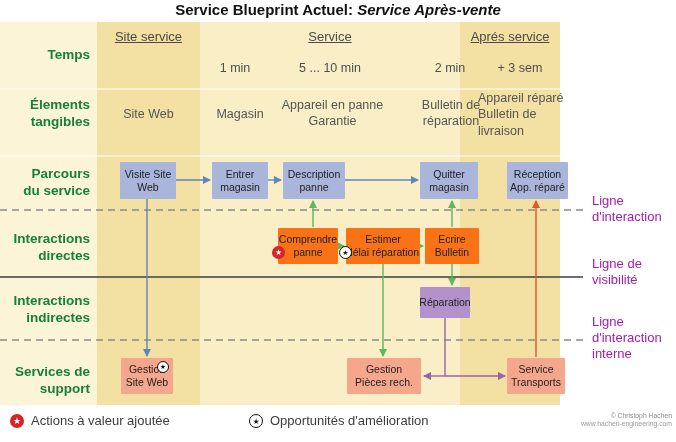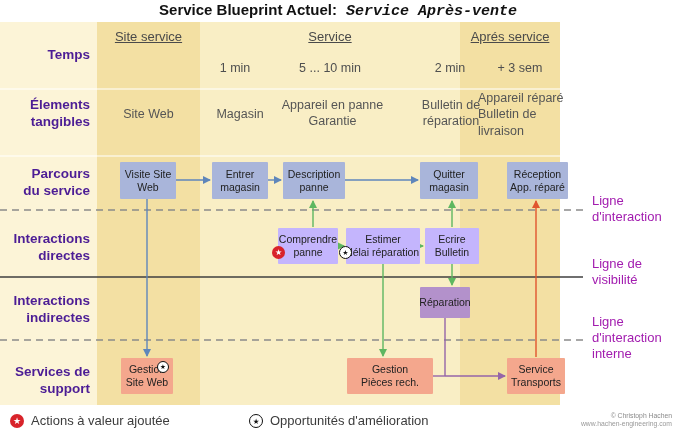--- a/index.html
+++ b/index.html
@@ -2,38 +2,38 @@
 <html><head>
 <meta charset="utf-8">
 <style>
   html,body{margin:0;padding:0;}
   body{width:676px;height:442px;position:relative;background:#fff;
        font-family:"Liberation Sans",sans-serif;overflow:hidden;}
   .abs{position:absolute;}
   .pre{white-space:pre-line;}
   
   .title{left:0;top:1px;width:676px;text-align:center;font-size:15px;font-weight:bold;color:#111;}
-  .title .em{font-style:italic;font-family:Liberation Mono, monospace;}
+  .title .em{font-style:italic;}
   
   .band{top:22px;height:383px;}
   .label-col{left:0;width:97px;background:#fcf4d7;}
   .avant-col{left:97px;width:103px;background:#f3e0a3;}
   .service-col{left:200px;width:260px;background:#f9eec5;}
   .apres-col{left:460px;width:100px;background:#f3e0a3;}
   .rowsep{left:0;width:560px;height:2px;background:rgba(255,255,255,.5);}
   
   .phase{font-size:13px;color:#4a4a4a;text-decoration:underline;text-align:center;}
   .time{font-size:12.5px;color:#4f4f4f;text-align:center;}
-  .rowlabel{font-size:13.5px;font-weight:bold;color:#4c1d95;text-align:right;width:90px;left:0;line-height:1.25;}
+  .rowlabel{font-size:13.5px;font-weight:bold;color:#15803d;text-align:right;width:90px;left:0;line-height:1.25;}
   .tangible{font-size:12.5px;color:#555;text-align:center;line-height:1.3;}
   
   .box{display:flex;align-items:center;justify-content:center;text-align:center;
        font-size:10.5px;line-height:1.2;color:#222;border-radius:1px;}
   .b-journey{background:#a9b5da;}
-  .b-direct{background:#c4b5fd;}
+  .b-direct{background:#f97316;}
   .b-indirect{background:#b391cb;}
   .b-support{background:#f4a78d;}
   
   .badge{display:flex;align-items:center;justify-content:center;border-radius:50%;}
   .badge-red{background:#d8232a;color:#fff;}
   .badge-opp{background:#fff;border:1.4px solid #111;color:#111;box-sizing:border-box;}
   
   .lineLabel{font-size:13px;color:#a21caf;line-height:1.22;left:592px;}
   
   .legendText{font-size:13px;color:#3c3c3c;}
@@ -140,21 +140,21 @@
 panne</div>
 <div class="abs box b-direct pre" style="left:346px;top:228px;width:74px;height:36px">Estimer
 délai réparation</div>
 <div class="abs box b-direct pre" style="left:425px;top:228px;width:54px;height:36px">Ecrire
 Bulletin</div>
 
 <div class="abs box b-indirect pre" style="left:420px;top:287px;width:50px;height:31px">Réparation</div>
 
 <div class="abs box b-support pre" style="left:121px;top:358px;width:52px;height:36px">Gestion
 Site Web</div>
-<div class="abs box b-support pre" style="left:347px;top:358px;width:86px;height:36px">Gestion
+<div class="abs box b-support pre" style="left:347px;top:358px;width:74px;height:36px">Gestion
 Pièces rech.</div>
 <div class="abs box b-support pre" style="left:507px;top:358px;width:58px;height:36px">Service
 Transports</div>
 
 <div class="abs badge badge-red" style="left:272px;top:246px;width:13px;height:13px;font-size:8px">
     <span>★</span>
   </div>
 <div class="abs badge badge-opp" style="left:339px;top:246px;width:13px;height:13px;font-size:7px">
     <span>★</span>
   </div>

